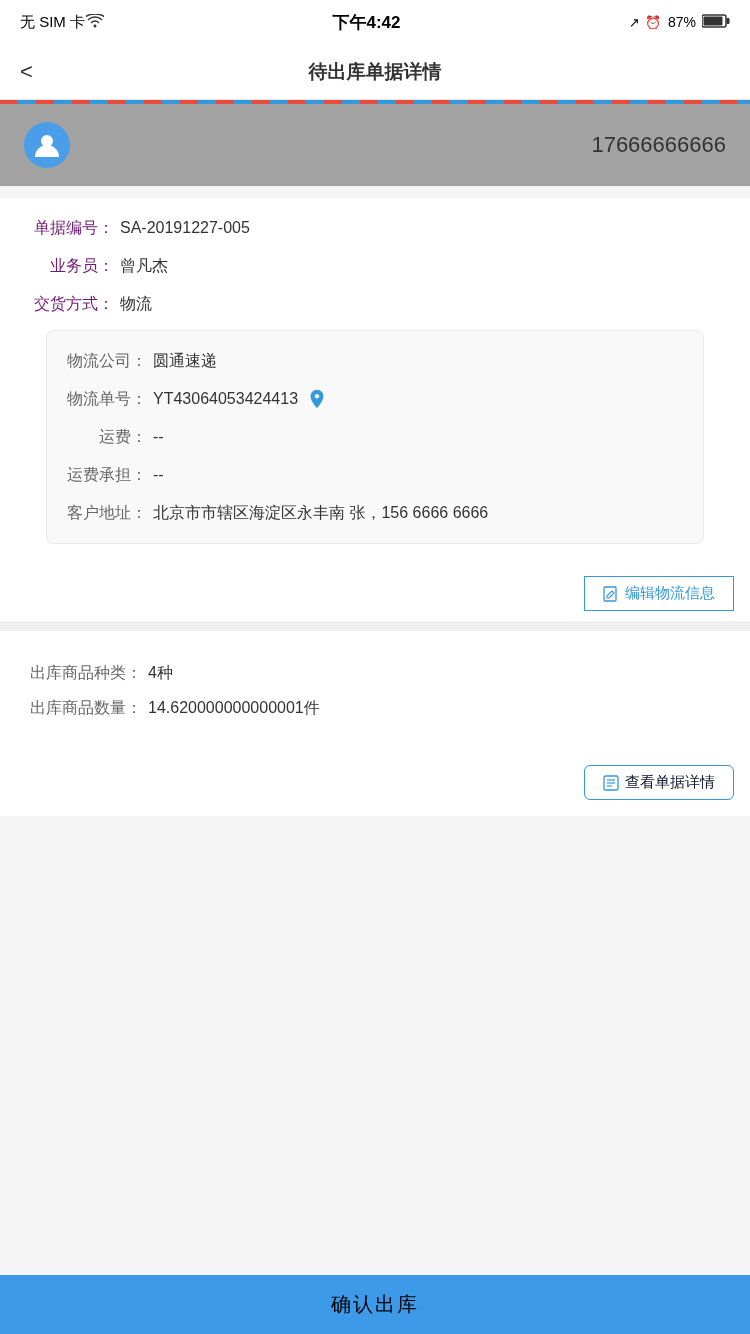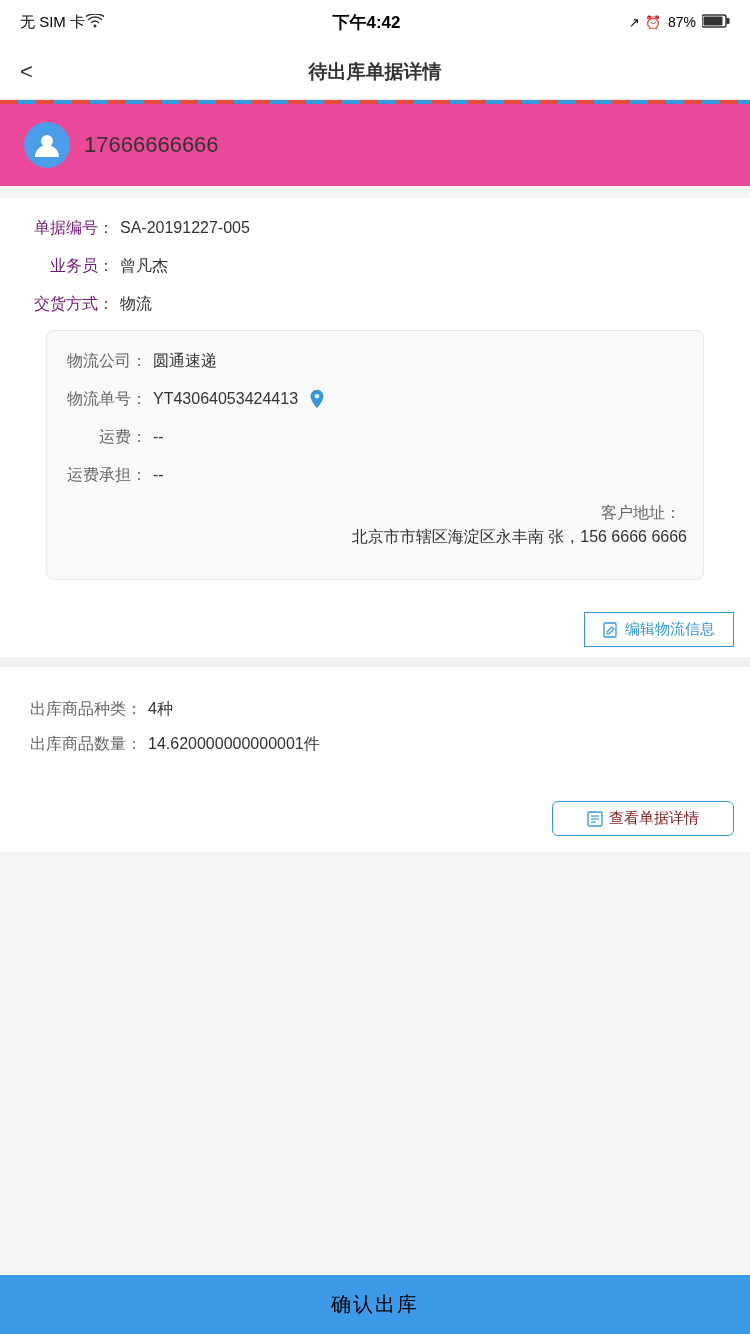--- a/index.html
+++ b/index.html
@@ -59,25 +59,26 @@
       background: repeating-linear-gradient(
         90deg,
         #e74c3c 0px, #e74c3c 18px,
         #3498db 18px, #3498db 36px
       );
       width: 100%;
     }
 
     
     .customer-header {
-      background: #ec4899;
+      background: #a3a3a3;
       padding: 18px 24px;
       display: flex;
       align-items: center;
       gap: 14px;
+      justify-content: space-between;
     }
     .avatar-circle {
       width: 46px;
       height: 46px;
       border-radius: 50%;
       background: #4a9de8;
       display: flex;
       align-items: center;
       justify-content: center;
       flex-shrink: 0;
@@ -123,26 +124,26 @@
     
     .logistics-card {
       background: #f9f9f9;
       border: 1px solid #e8e8e8;
       border-radius: 8px;
       margin: 12px 16px 0 16px;
       padding: 18px 16px;
     }
     .logistics-row {
       display: flex;
-      align-items: flex-end;
+      align-items: flex-start;
       margin-bottom: 14px;
       font-size: 16px;
       line-height: 1.5;
     }
-    .logistics-row:last-child { margin-bottom: 12px; flex-direction: column; }
+    .logistics-row:last-child { margin-bottom: 0; }
     .logistics-label {
       color: #666;
       min-width: 90px;
       text-align: right;
       flex-shrink: 0;
       padding-right: 6px;
     }
     .logistics-value {
       color: #333;
       flex: 1;
@@ -214,23 +215,23 @@
     
     .view-detail-btn-row {
       display: flex;
       justify-content: flex-end;
       padding: 14px 16px 16px 0;
       background: #fff;
     }
     .view-detail-btn {
       border: 1.5px solid #3498db;
       border-radius: 6px;
-      color: #7f1d1d;
+      color: #0f172a;
       font-size: 15px;
-      padding: 7px 34px;
+      padding: 7px 18px;
       display: flex;
       align-items: center;
       gap: 6px;
       background: #fff;
       cursor: pointer;
       justify-content: center;
     }
     .view-detail-btn svg {
       width: 16px; height: 16px;
       stroke: #3498db;

